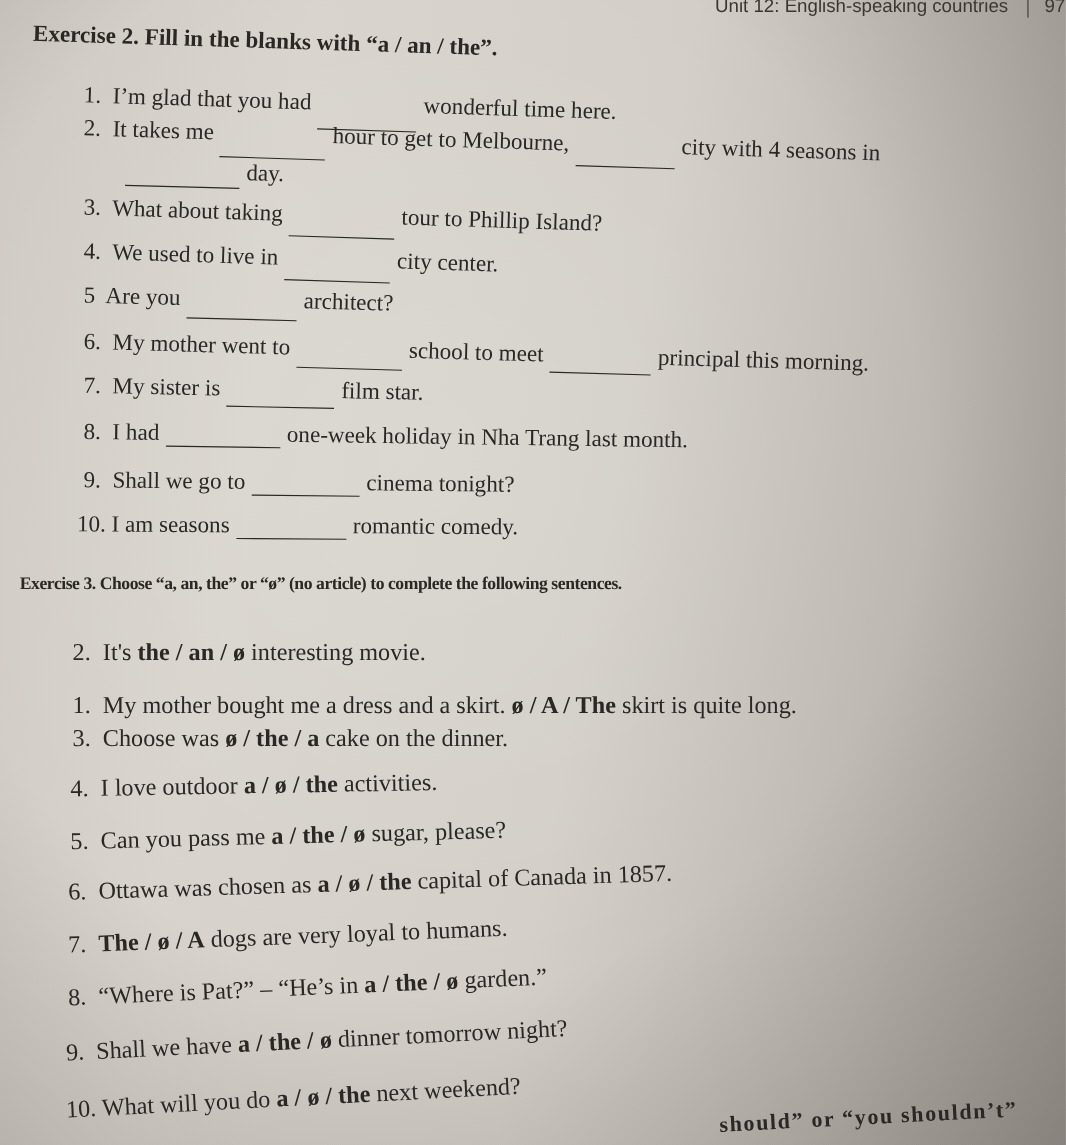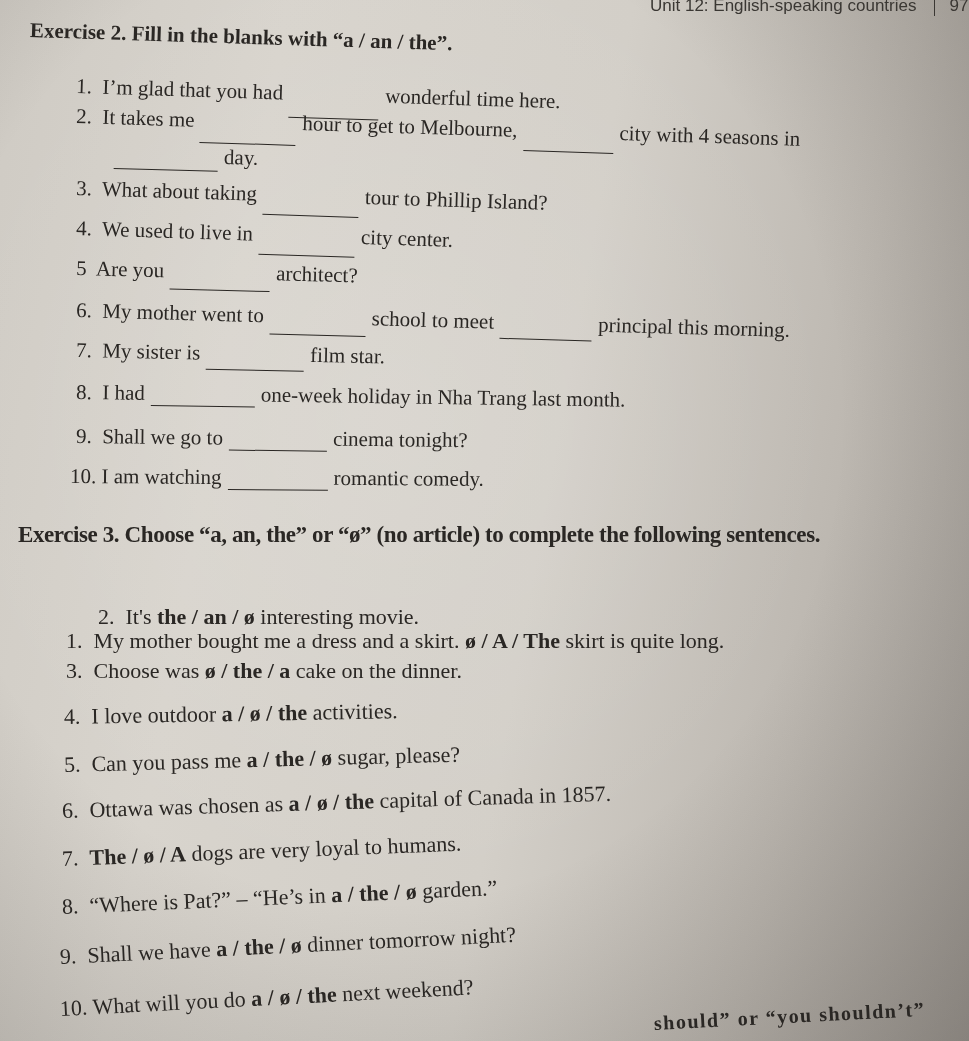--- a/index.html
+++ b/index.html
@@ -54,29 +54,29 @@
   <div class="line" style="left:76px; top:338px; transform:rotate(1.2deg);">
     <span>7.</span>&nbsp; <span>My sister is</span><span class="blank" style="vertical-align:-10px;width:98px"></span><span>film star.</span>
   </div>
   <div class="line" style="left:76px; top:380px; transform:rotate(0.8deg);">
     <span>8.</span>&nbsp; <span>I had</span><span class="blank" style="vertical-align:-6px;width:104px"></span><span>one-week holiday in Nha Trang last month.</span>
   </div>
   <div class="line" style="left:76px; top:424px; transform:rotate(0.6deg);">
     <span>9.</span>&nbsp; <span>Shall we go to</span><span class="blank" style="vertical-align:-6px;width:98px"></span><span>cinema tonight?</span>
   </div>
   <div class="line" style="left:70px; top:464px; transform:rotate(0.4deg);">
-    <span>10.</span> <span>I am watching</span><span class="blank" style="vertical-align:-6px;width:100px"></span><span>romantic comedy.</span>
+    <span>10.</span> <span>I am seasons</span><span class="blank" style="vertical-align:-6px;width:100px"></span><span>romantic comedy.</span>
   </div>
 </div>
 
-<div class="ex-title" style="left:18px; top:522px; font-size:23px; letter-spacing:-0.4px;">Exercise 3. Choose “a, an, the” or “ø” (no article) to complete the following sentences.</div>
+<div class="ex-title" style="left:18px; top:522px; font-size:16px; letter-spacing:-0.4px;">Exercise 3. Choose “a, an, the” or “ø” (no article) to complete the following sentences.</div>
 
 <div class="ex3">
   <div class="line" style="left:66px; top:580px;margin-top:48px;"><span>1.</span>&nbsp; <span>My mother bought me a dress and a skirt.</span> <span class="opt">ø / A / The</span> <span>skirt is quite long.</span></div>
-  <div class="line" style="left:66px; top:604px;margin-left:32px;"><span>2.</span>&nbsp; <span>It's</span> <span class="opt">the / an / ø</span> <span>interesting movie.</span></div>
+  <div class="line" style="left:66px; top:580px;"><span>2.</span>&nbsp; <span>It's</span> <span class="opt">the / an / ø</span> <span>interesting movie.</span></div>
   <div class="line" style="left:66px; top:658px;"><span>3.</span>&nbsp; <span>Choose was</span> <span class="opt">ø / the / a</span> <span>cake on the dinner.</span></div>
   <div class="line" style="left:64px; top:704px; transform:rotate(-1deg);"><span>4.</span>&nbsp; <span>I love outdoor</span> <span class="opt">a / ø / the</span> <span>activities.</span></div>
   <div class="line" style="left:64px; top:752px; transform:rotate(-1.5deg);"><span>5.</span>&nbsp; <span>Can you pass me</span> <span class="opt">a / the / ø</span> <span>sugar, please?</span></div>
   <div class="line" style="left:62px; top:798px; transform:rotate(-1.8deg);"><span>6.</span>&nbsp; <span>Ottawa was chosen as</span> <span class="opt">a / ø / the</span> <span>capital of Canada in 1857.</span></div>
   <div class="line" style="left:62px; top:846px; transform:rotate(-2.2deg);"><span>7.</span>&nbsp; <span class="opt">The / ø / A</span> <span>dogs are very loyal to humans.</span></div>
   <div class="line" style="left:62px; top:894px; transform:rotate(-2.5deg);"><span>8.</span>&nbsp; <span>“Where is Pat?” – “He’s in</span> <span class="opt">a / the / ø</span> <span>garden.”</span></div>
   <div class="line" style="left:60px; top:944px; transform:rotate(-2.8deg);"><span>9.</span>&nbsp; <span>Shall we have</span> <span class="opt">a / the / ø</span> <span>dinner tomorrow night?</span></div>
   <div class="line" style="left:60px; top:996px; transform:rotate(-3deg);"><span>10.</span> <span>What will you do</span> <span class="opt">a / ø / the</span> <span>next weekend?</span></div>
 </div>
 

